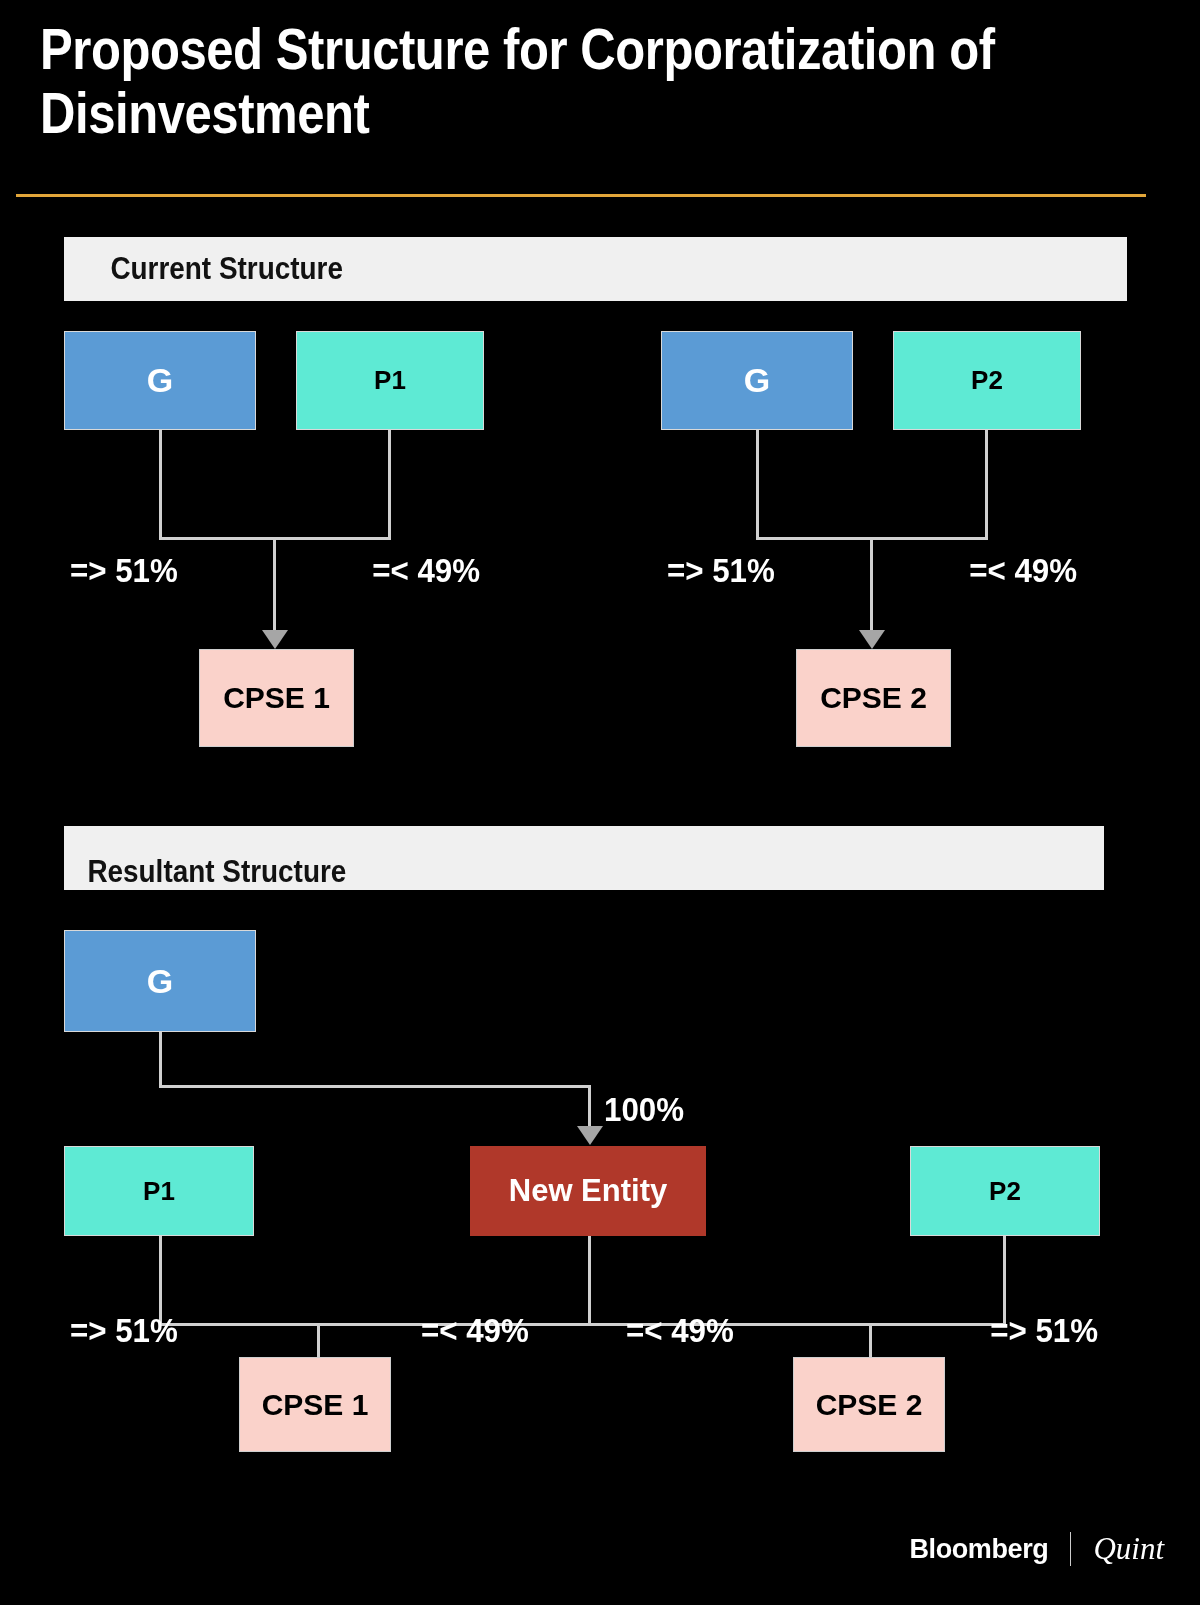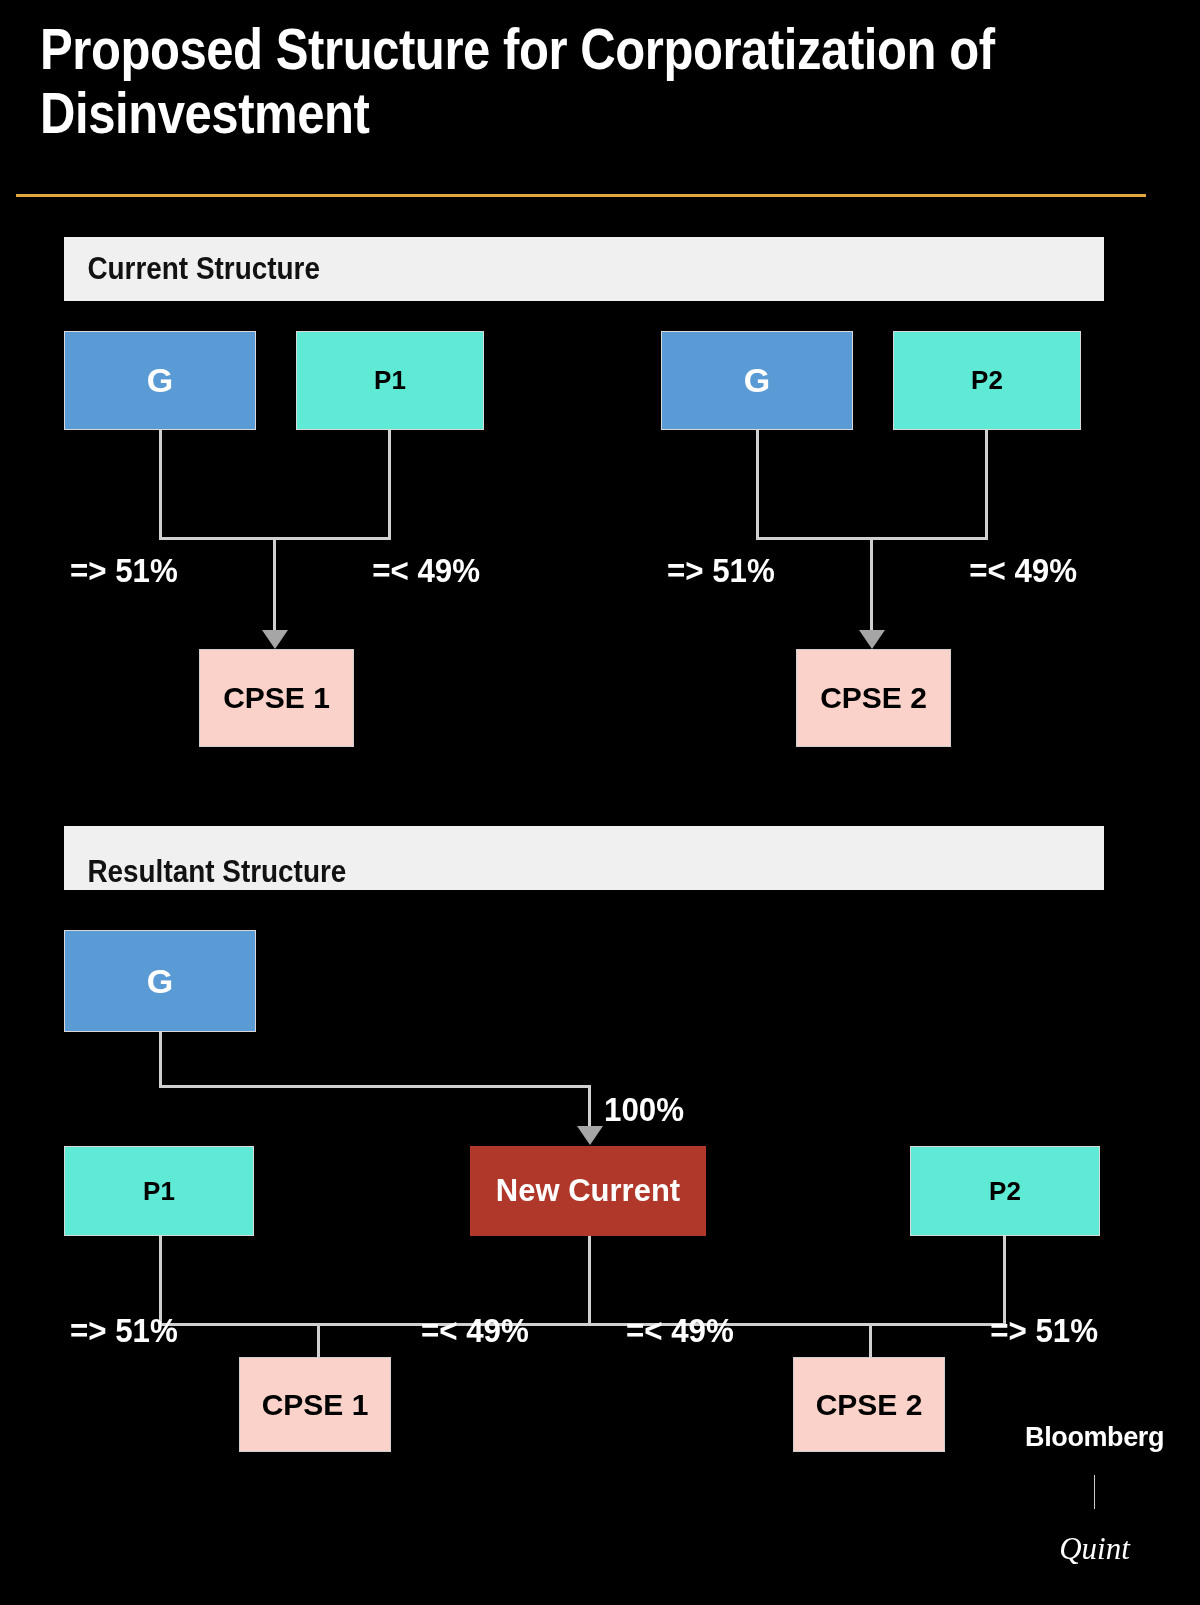--- a/index.html
+++ b/index.html
@@ -130,21 +130,20 @@
   .pct-right { transform-origin: right center; text-align: right; }
 
   
   .logo {
     position: absolute;
     right: 36px;
     bottom: 38px;
     display: flex;
     align-items: center;
     gap: 22px;
-    flex-direction: column;
   }
   .logo-bloomberg {
     font-family: "Liberation Sans", sans-serif;
     font-weight: bold;
     font-size: 27px;
     color: #ffffff;
     letter-spacing: -0.4px;
   }
   .logo-divider {
     width: 1px;
@@ -157,21 +156,21 @@
     font-size: 31px;
     color: #ffffff;
   }
 </style>
 </head>
 <body>
 
 <div class="title">Proposed Structure for Corporatization of Disinvestment</div>
 <div class="title-rule"></div>
 
-<div class="section-bar" style="left:64px; top:237px; width:1040px; height:64px;">
+<div class="section-bar" style="left:64px; top:237px; width:1040px; height:64px;padding-left:23px;">
   <span class="section-label">Current Structure</span>
 </div>
 
 <div class="node node-gov" style="left:64px; top:331px; width:192px; height:99px;">
   <span>G</span>
 </div>
 
 <div class="node node-private" style="left:296px; top:331px; width:188px; height:99px;">
   <span>P1</span>
 </div>
@@ -223,21 +222,21 @@
 <div class="line-v" style="left:588px; top:1085px; height:48px;"></div>
 <div class="arrow-head" style="left:577px; top:1126px;"></div>
 
 <div class="pct pct-left" style="left:604px; top:1090px;">100%</div>
 
 <div class="node node-private" style="left:64px; top:1146px; width:190px; height:90px;">
   <span>P1</span>
 </div>
 
 <div class="node node-newentity" style="left:470px; top:1146px; width:236px; height:90px;">
-  <span>New Current</span>
+  <span>New Entity</span>
 </div>
 
 <div class="node node-private" style="left:910px; top:1146px; width:190px; height:90px;">
   <span>P2</span>
 </div>
 
 <div class="line-v" style="left:159px; top:1236px; height:90px;"></div>
 <div class="line-v" style="left:588px; top:1236px; height:90px;"></div>
 <div class="line-v" style="left:1003px; top:1236px; height:90px;"></div>
 

